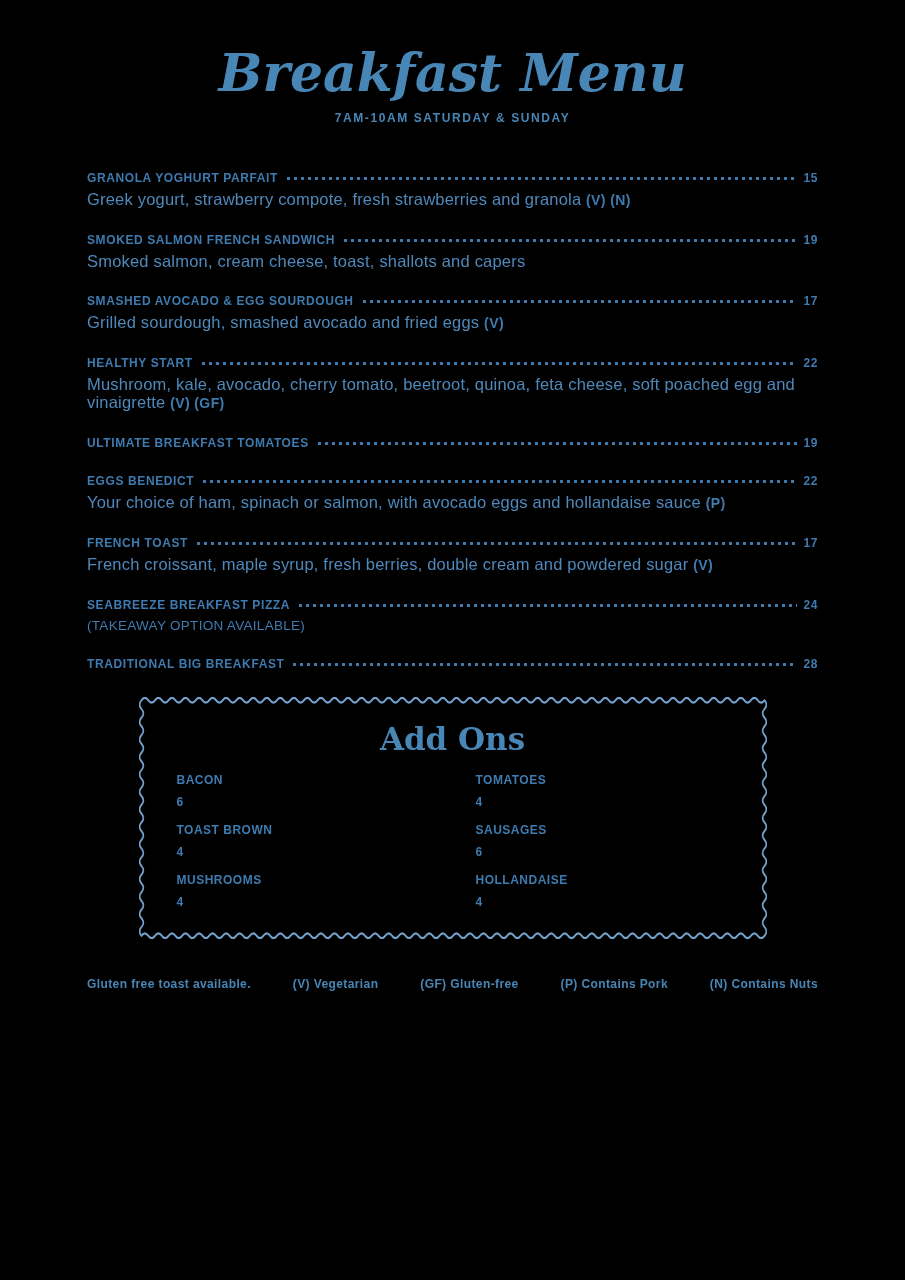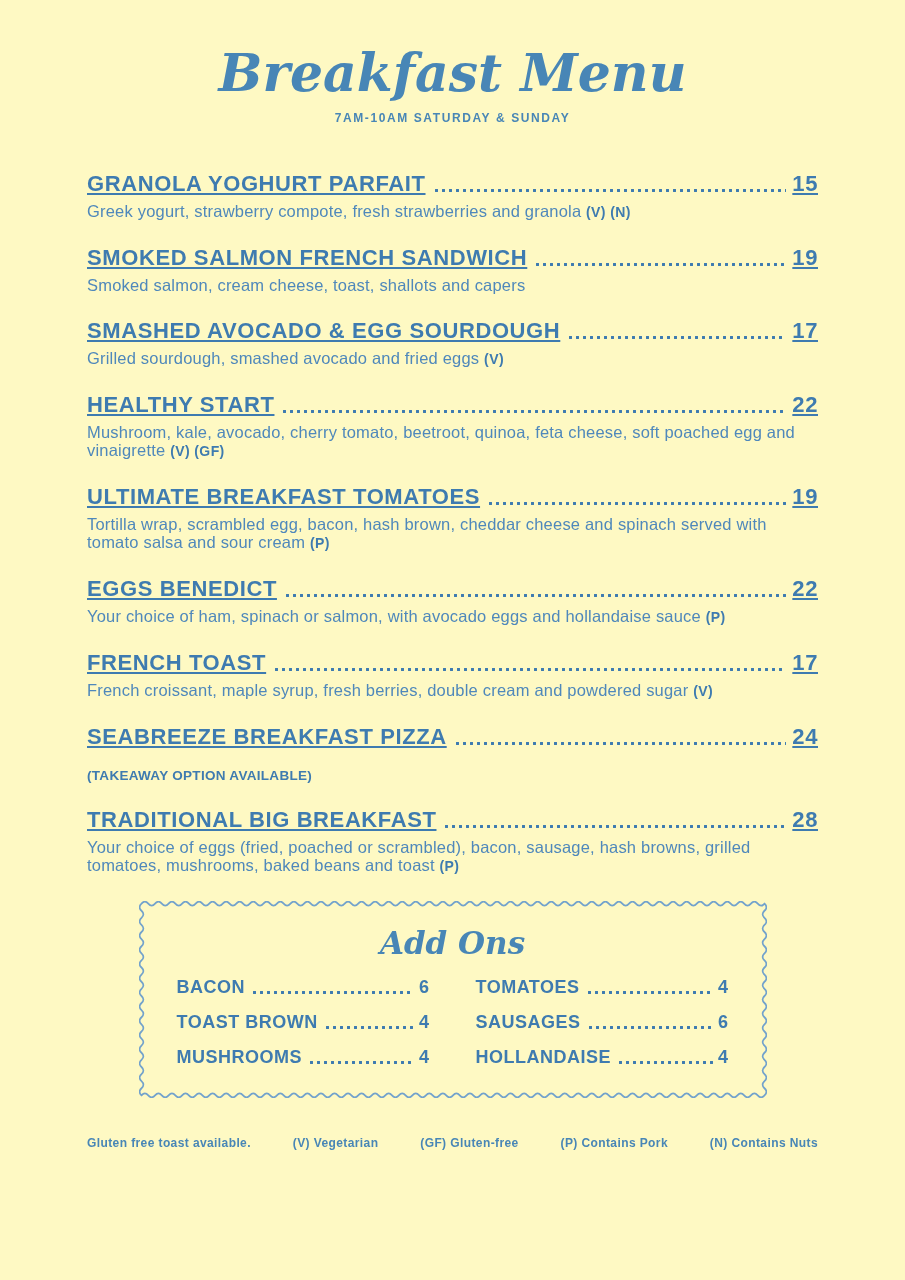--- a/index.html
+++ b/index.html
@@ -5,21 +5,21 @@
   :root{
     --accent:#4886b6;
     --heading:#3e7bb0;
     --body:#4f88bb;
     --wave:#72a2cc;
   }
   *{margin:0;padding:0;box-sizing:border-box;}
   html,body{background:#ffffff;}
   .page{
     width:905px;height:1280px;
-    background:#fef9c3;
+    background:#000000;
     font-family:"Liberation Sans", sans-serif;
     padding:40px 87px 0 87px;
     overflow:hidden;
     margin:0 auto;
   }
   
   .hdr{text-align:center;}
   .title{
     font-family:"DejaVu Serif", serif;
     font-style:italic;
@@ -35,24 +35,23 @@
     letter-spacing:1.6px;
     color:var(--accent);
   }
   
   .menu-list{margin-top:46px;}
   .item{margin-bottom:24px;}
   .item-head{
     display:flex;
     align-items:flex-start;
     color:var(--heading);
-    font-size:22px;
+    font-size:12px;
     font-weight:700;
     letter-spacing:.6px;
-    text-decoration:underline;
   }
   .leader{
     flex:1 1 auto;
     align-self:flex-end;
     height:5px;
     margin:0 6px 4px 7px;
     background-image:radial-gradient(circle, var(--heading) 1.4px, rgba(0,0,0,0) 1.8px);
     background-size:7px 5px;
     background-repeat:repeat-x;
     background-position:left bottom;
@@ -65,63 +64,63 @@
     letter-spacing:.2px;
     color:var(--body);
   }
   .tags{
     font-weight:700;
     font-size:14px;
     letter-spacing:.4px;
     color:var(--heading);
   }
   .note{
-    margin-top:18px;
+    margin-top:6px;
     font-size:13.5px;
-    font-weight:700;
+    font-weight:400;
     letter-spacing:.3px;
     color:var(--heading);
   }
   
   .addons{
     position:relative;
     width:628px;
     margin:26px auto 0 auto;
     padding:24px 38px 30px 38px;
     text-align:center;
   }
   .addons svg{
     position:absolute;
     left:0;top:0;width:100%;height:100%;
     display:block;
   }
   .addons-title{
     font-family:"DejaVu Serif", serif;
-    font-style:italic;
     font-weight:bold;
     font-size:31px;
     color:var(--accent);
     margin-bottom:16px;
     text-align:center;
   }
   .addon-grid{
     position:relative;
     display:grid;
     grid-template-columns:1fr 1fr;
     column-gap:46px;
     row-gap:14px;
     text-align:left;
   }
   .addon-row{
     display:flex;
     align-items:baseline;
     color:var(--heading);
-    font-size:18px;
+    font-size:12px;
     font-weight:700;
     letter-spacing:.5px;
+    flex-direction:column;
   }
   .addon-row .leader{margin:0 5px 3px 6px;}
   
   .footer{
     margin-top:38px;
     display:flex;
     justify-content:space-between;
     align-items:baseline;
     font-size:12px;
     font-weight:700;
@@ -187,24 +186,20 @@
         <span class="tags">(V) (GF)</span>
       </div>
     </div>
 
     <div class="item">
       <div class="item-head">
         <span>ULTIMATE BREAKFAST TOMATOES</span>
         <span class="leader"></span>
         <span class="price">19</span>
       </div>
-      <div class="desc">
-        <span>Tortilla wrap, scrambled egg, bacon, hash brown, cheddar cheese and spinach served with tomato salsa and sour cream</span>
-        <span class="tags">(P)</span>
-      </div>
     </div>
 
     <div class="item">
       <div class="item-head">
         <span>EGGS BENEDICT</span>
         <span class="leader"></span>
         <span class="price">22</span>
       </div>
       <div class="desc">
         <span>Your choice of ham, spinach or salmon, with avocado eggs and hollandaise sauce</span>
@@ -231,24 +226,20 @@
         <span class="price">24</span>
       </div>
       <div class="note">(TAKEAWAY OPTION AVAILABLE)</div>
     </div>
 
     <div class="item">
       <div class="item-head">
         <span>TRADITIONAL BIG BREAKFAST</span>
         <span class="leader"></span>
         <span class="price">28</span>
-      </div>
-      <div class="desc">
-        <span>Your choice of eggs (fried, poached or scrambled), bacon, sausage, hash browns, grilled tomatoes, mushrooms, baked beans and toast</span>
-        <span class="tags">(P)</span>
       </div>
     </div>
 
   </div>
 
   <div class="addons">
     <svg viewBox="0 0 628 186" preserveAspectRatio="none" aria-hidden="true">
       <path id="wavy-path" fill="none" stroke="#72a2cc" stroke-width="1.7" d="M 2.5 2.5 q 3.385869565217391 -3.8 6.771739130434782 0 q 3.385869565217391 3.8 6.771739130434782 0 q 3.385869565217391 -3.8 6.771739130434782 0 q 3.385869565217391 3.8 6.771739130434782 0 q 3.385869565217391 -3.8 6.771739130434782 0 q 3.385869565217391 3.8 6.771739130434782 0 q 3.385869565217391 -3.8 6.771739130434782 0 q 3.385869565217391 3.8 6.771739130434782 0 q 3.385869565217391 -3.8 6.771739130434782 0 q 3.385869565217391 3.8 6.771739130434782 0 q 3.385869565217391 -3.8 6.771739130434782 0 q 3.385869565217391 3.8 6.771739130434782 0 q 3.385869565217391 -3.8 6.771739130434782 0 q 3.385869565217391 3.8 6.771739130434782 0 q 3.385869565217391 -3.8 6.771739130434782 0 q 3.385869565217391 3.8 6.771739130434782 0 q 3.385869565217391 -3.8 6.771739130434782 0 q 3.385869565217391 3.8 6.771739130434782 0 q 3.385869565217391 -3.8 6.771739130434782 0 q 3.385869565217391 3.8 6.771739130434782 0 q 3.385869565217391 -3.8 6.771739130434782 0 q 3.385869565217391 3.8 6.771739130434782 0 q 3.385869565217391 -3.8 6.771739130434782 0 q 3.385869565217391 3.8 6.771739130434782 0 q 3.385869565217391 -3.8 6.771739130434782 0 q 3.385869565217391 3.8 6.771739130434782 0 q 3.385869565217391 -3.8 6.771739130434782 0 q 3.385869565217391 3.8 6.771739130434782 0 q 3.385869565217391 -3.8 6.771739130434782 0 q 3.385869565217391 3.8 6.771739130434782 0 q 3.385869565217391 -3.8 6.771739130434782 0 q 3.385869565217391 3.8 6.771739130434782 0 q 3.385869565217391 -3.8 6.771739130434782 0 q 3.385869565217391 3.8 6.771739130434782 0 q 3.385869565217391 -3.8 6.771739130434782 0 q 3.385869565217391 3.8 6.771739130434782 0 q 3.385869565217391 -3.8 6.771739130434782 0 q 3.385869565217391 3.8 6.771739130434782 0 q 3.385869565217391 -3.8 6.771739130434782 0 q 3.385869565217391 3.8 6.771739130434782 0 q 3.385869565217391 -3.8 6.771739130434782 0 q 3.385869565217391 3.8 6.771739130434782 0 q 3.385869565217391 -3.8 6.771739130434782 0 q 3.385869565217391 3.8 6.771739130434782 0 q 3.385869565217391 -3.8 6.771739130434782 0 q 3.385869565217391 3.8 6.771739130434782 0 q 3.385869565217391 -3.8 6.771739130434782 0 q 3.385869565217391 3.8 6.771739130434782 0 q 3.385869565217391 -3.8 6.771739130434782 0 q 3.385869565217391 3.8 6.771739130434782 0 q 3.385869565217391 -3.8 6.771739130434782 0 q 3.385869565217391 3.8 6.771739130434782 0 q 3.385869565217391 -3.8 6.771739130434782 0 q 3.385869565217391 3.8 6.771739130434782 0 q 3.385869565217391 -3.8 6.771739130434782 0 q 3.385869565217391 3.8 6.771739130434782 0 q 3.385869565217391 -3.8 6.771739130434782 0 q 3.385869565217391 3.8 6.771739130434782 0 q 3.385869565217391 -3.8 6.771739130434782 0 q 3.385869565217391 3.8 6.771739130434782 0 q 3.385869565217391 -3.8 6.771739130434782 0 q 3.385869565217391 3.8 6.771739130434782 0 q 3.385869565217391 -3.8 6.771739130434782 0 q 3.385869565217391 3.8 6.771739130434782 0 q 3.385869565217391 -3.8 6.771739130434782 0 q 3.385869565217391 3.8 6.771739130434782 0 q 3.385869565217391 -3.8 6.771739130434782 0 q 3.385869565217391 3.8 6.771739130434782 0 q 3.385869565217391 -3.8 6.771739130434782 0 q 3.385869565217391 3.8 6.771739130434782 0 q 3.385869565217391 -3.8 6.771739130434782 0 q 3.385869565217391 3.8 6.771739130434782 0 q 3.385869565217391 -3.8 6.771739130434782 0 q 3.385869565217391 3.8 6.771739130434782 0 q 3.385869565217391 -3.8 6.771739130434782 0 q 3.385869565217391 3.8 6.771739130434782 0 q 3.385869565217391 -3.8 6.771739130434782 0 q 3.385869565217391 3.8 6.771739130434782 0 q 3.385869565217391 -3.8 6.771739130434782 0 q 3.385869565217391 3.8 6.771739130434782 0 q 3.385869565217391 -3.8 6.771739130434782 0 q 3.385869565217391 3.8 6.771739130434782 0 q 3.385869565217391 -3.8 6.771739130434782 0 q 3.385869565217391 3.8 6.771739130434782 0 q 3.385869565217391 -3.8 6.771739130434782 0 q 3.385869565217391 3.8 6.771739130434782 0 q 3.385869565217391 -3.8 6.771739130434782 0 q 3.385869565217391 3.8 6.771739130434782 0 q 3.385869565217391 -3.8 6.771739130434782 0 q 3.385869565217391 3.8 6.771739130434782 0 q 3.385869565217391 -3.8 6.771739130434782 0 q 3.385869565217391 3.8 6.771739130434782 0 q 3.8 3.3518518518518516 0 6.703703703703703 q -3.8 3.3518518518518516 0 6.703703703703703 q 3.8 3.3518518518518516 0 6.703703703703703 q -3.8 3.3518518518518516 0 6.703703703703703 q 3.8 3.3518518518518516 0 6.703703703703703 q -3.8 3.3518518518518516 0 6.703703703703703 q 3.8 3.3518518518518516 0 6.703703703703703 q -3.8 3.3518518518518516 0 6.703703703703703 q 3.8 3.3518518518518516 0 6.703703703703703 q -3.8 3.3518518518518516 0 6.703703703703703 q 3.8 3.3518518518518516 0 6.703703703703703 q -3.8 3.3518518518518516 0 6.703703703703703 q 3.8 3.3518518518518516 0 6.703703703703703 q -3.8 3.3518518518518516 0 6.703703703703703 q 3.8 3.3518518518518516 0 6.703703703703703 q -3.8 3.3518518518518516 0 6.703703703703703 q 3.8 3.3518518518518516 0 6.703703703703703 q -3.8 3.3518518518518516 0 6.703703703703703 q 3.8 3.3518518518518516 0 6.703703703703703 q -3.8 3.3518518518518516 0 6.703703703703703 q 3.8 3.3518518518518516 0 6.703703703703703 q -3.8 3.3518518518518516 0 6.703703703703703 q 3.8 3.3518518518518516 0 6.703703703703703 q -3.8 3.3518518518518516 0 6.703703703703703 q 3.8 3.3518518518518516 0 6.703703703703703 q -3.8 3.3518518518518516 0 6.703703703703703 q 3.8 3.3518518518518516 0 6.703703703703703 q -3.385869565217391 3.8 -6.771739130434782 0 q -3.385869565217391 -3.8 -6.771739130434782 0 q -3.385869565217391 3.8 -6.771739130434782 0 q -3.385869565217391 -3.8 -6.771739130434782 0 q -3.385869565217391 3.8 -6.771739130434782 0 q -3.385869565217391 -3.8 -6.771739130434782 0 q -3.385869565217391 3.8 -6.771739130434782 0 q -3.385869565217391 -3.8 -6.771739130434782 0 q -3.385869565217391 3.8 -6.771739130434782 0 q -3.385869565217391 -3.8 -6.771739130434782 0 q -3.385869565217391 3.8 -6.771739130434782 0 q -3.385869565217391 -3.8 -6.771739130434782 0 q -3.385869565217391 3.8 -6.771739130434782 0 q -3.385869565217391 -3.8 -6.771739130434782 0 q -3.385869565217391 3.8 -6.771739130434782 0 q -3.385869565217391 -3.8 -6.771739130434782 0 q -3.385869565217391 3.8 -6.771739130434782 0 q -3.385869565217391 -3.8 -6.771739130434782 0 q -3.385869565217391 3.8 -6.771739130434782 0 q -3.385869565217391 -3.8 -6.771739130434782 0 q -3.385869565217391 3.8 -6.771739130434782 0 q -3.385869565217391 -3.8 -6.771739130434782 0 q -3.385869565217391 3.8 -6.771739130434782 0 q -3.385869565217391 -3.8 -6.771739130434782 0 q -3.385869565217391 3.8 -6.771739130434782 0 q -3.385869565217391 -3.8 -6.771739130434782 0 q -3.385869565217391 3.8 -6.771739130434782 0 q -3.385869565217391 -3.8 -6.771739130434782 0 q -3.385869565217391 3.8 -6.771739130434782 0 q -3.385869565217391 -3.8 -6.771739130434782 0 q -3.385869565217391 3.8 -6.771739130434782 0 q -3.385869565217391 -3.8 -6.771739130434782 0 q -3.385869565217391 3.8 -6.771739130434782 0 q -3.385869565217391 -3.8 -6.771739130434782 0 q -3.385869565217391 3.8 -6.771739130434782 0 q -3.385869565217391 -3.8 -6.771739130434782 0 q -3.385869565217391 3.8 -6.771739130434782 0 q -3.385869565217391 -3.8 -6.771739130434782 0 q -3.385869565217391 3.8 -6.771739130434782 0 q -3.385869565217391 -3.8 -6.771739130434782 0 q -3.385869565217391 3.8 -6.771739130434782 0 q -3.385869565217391 -3.8 -6.771739130434782 0 q -3.385869565217391 3.8 -6.771739130434782 0 q -3.385869565217391 -3.8 -6.771739130434782 0 q -3.385869565217391 3.8 -6.771739130434782 0 q -3.385869565217391 -3.8 -6.771739130434782 0 q -3.385869565217391 3.8 -6.771739130434782 0 q -3.385869565217391 -3.8 -6.771739130434782 0 q -3.385869565217391 3.8 -6.771739130434782 0 q -3.385869565217391 -3.8 -6.771739130434782 0 q -3.385869565217391 3.8 -6.771739130434782 0 q -3.385869565217391 -3.8 -6.771739130434782 0 q -3.385869565217391 3.8 -6.771739130434782 0 q -3.385869565217391 -3.8 -6.771739130434782 0 q -3.385869565217391 3.8 -6.771739130434782 0 q -3.385869565217391 -3.8 -6.771739130434782 0 q -3.385869565217391 3.8 -6.771739130434782 0 q -3.385869565217391 -3.8 -6.771739130434782 0 q -3.385869565217391 3.8 -6.771739130434782 0 q -3.385869565217391 -3.8 -6.771739130434782 0 q -3.385869565217391 3.8 -6.771739130434782 0 q -3.385869565217391 -3.8 -6.771739130434782 0 q -3.385869565217391 3.8 -6.771739130434782 0 q -3.385869565217391 -3.8 -6.771739130434782 0 q -3.385869565217391 3.8 -6.771739130434782 0 q -3.385869565217391 -3.8 -6.771739130434782 0 q -3.385869565217391 3.8 -6.771739130434782 0 q -3.385869565217391 -3.8 -6.771739130434782 0 q -3.385869565217391 3.8 -6.771739130434782 0 q -3.385869565217391 -3.8 -6.771739130434782 0 q -3.385869565217391 3.8 -6.771739130434782 0 q -3.385869565217391 -3.8 -6.771739130434782 0 q -3.385869565217391 3.8 -6.771739130434782 0 q -3.385869565217391 -3.8 -6.771739130434782 0 q -3.385869565217391 3.8 -6.771739130434782 0 q -3.385869565217391 -3.8 -6.771739130434782 0 q -3.385869565217391 3.8 -6.771739130434782 0 q -3.385869565217391 -3.8 -6.771739130434782 0 q -3.385869565217391 3.8 -6.771739130434782 0 q -3.385869565217391 -3.8 -6.771739130434782 0 q -3.385869565217391 3.8 -6.771739130434782 0 q -3.385869565217391 -3.8 -6.771739130434782 0 q -3.385869565217391 3.8 -6.771739130434782 0 q -3.385869565217391 -3.8 -6.771739130434782 0 q -3.385869565217391 3.8 -6.771739130434782 0 q -3.385869565217391 -3.8 -6.771739130434782 0 q -3.385869565217391 3.8 -6.771739130434782 0 q -3.385869565217391 -3.8 -6.771739130434782 0 q -3.385869565217391 3.8 -6.771739130434782 0 q -3.385869565217391 -3.8 -6.771739130434782 0 q -3.385869565217391 3.8 -6.771739130434782 0 q -3.385869565217391 -3.8 -6.771739130434782 0 q -3.8 -3.3518518518518516 0 -6.703703703703703 q 3.8 -3.3518518518518516 0 -6.703703703703703 q -3.8 -3.3518518518518516 0 -6.703703703703703 q 3.8 -3.3518518518518516 0 -6.703703703703703 q -3.8 -3.3518518518518516 0 -6.703703703703703 q 3.8 -3.3518518518518516 0 -6.703703703703703 q -3.8 -3.3518518518518516 0 -6.703703703703703 q 3.8 -3.3518518518518516 0 -6.703703703703703 q -3.8 -3.3518518518518516 0 -6.703703703703703 q 3.8 -3.3518518518518516 0 -6.703703703703703 q -3.8 -3.3518518518518516 0 -6.703703703703703 q 3.8 -3.3518518518518516 0 -6.703703703703703 q -3.8 -3.3518518518518516 0 -6.703703703703703 q 3.8 -3.3518518518518516 0 -6.703703703703703 q -3.8 -3.3518518518518516 0 -6.703703703703703 q 3.8 -3.3518518518518516 0 -6.703703703703703 q -3.8 -3.3518518518518516 0 -6.703703703703703 q 3.8 -3.3518518518518516 0 -6.703703703703703 q -3.8 -3.3518518518518516 0 -6.703703703703703 q 3.8 -3.3518518518518516 0 -6.703703703703703 q -3.8 -3.3518518518518516 0 -6.703703703703703 q 3.8 -3.3518518518518516 0 -6.703703703703703 q -3.8 -3.3518518518518516 0 -6.703703703703703 q 3.8 -3.3518518518518516 0 -6.703703703703703 q -3.8 -3.3518518518518516 0 -6.703703703703703 q 3.8 -3.3518518518518516 0 -6.703703703703703 q -3.8 -3.3518518518518516 0 -6.703703703703703 Z"></path>
     </svg>
     <div class="addons-title">Add Ons</div>

